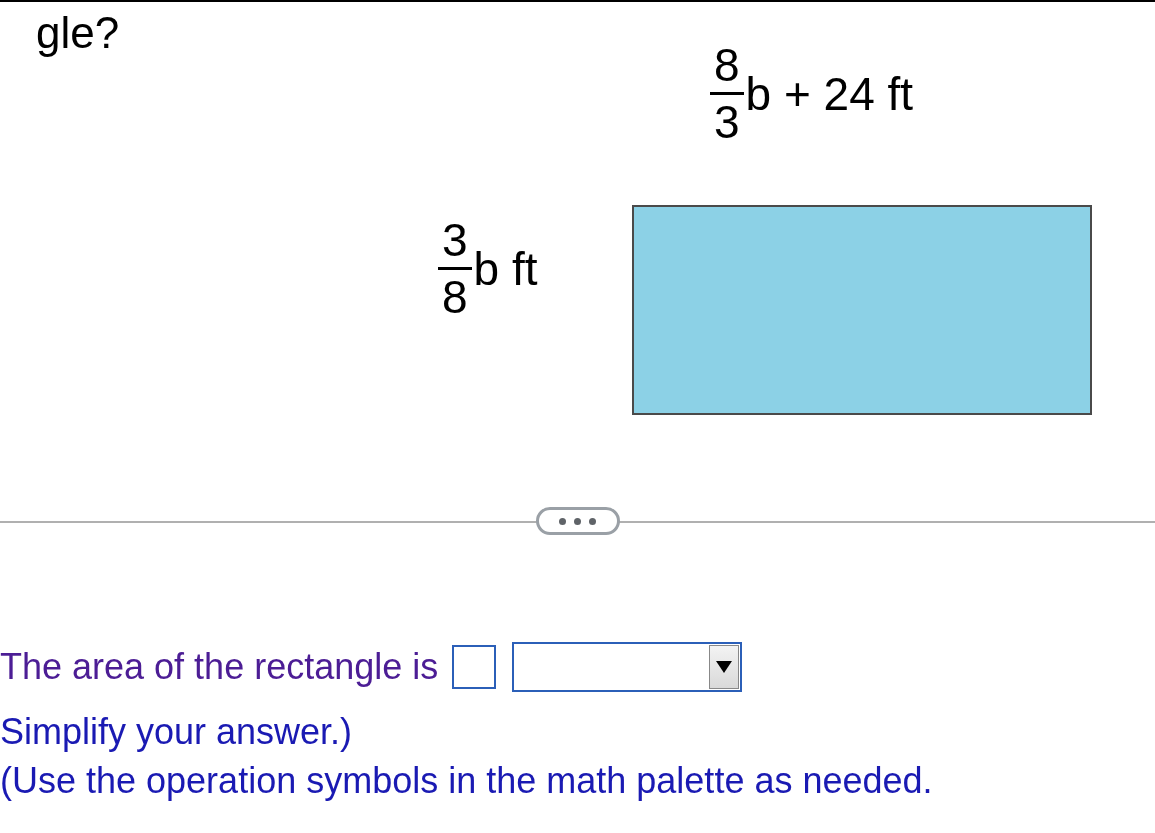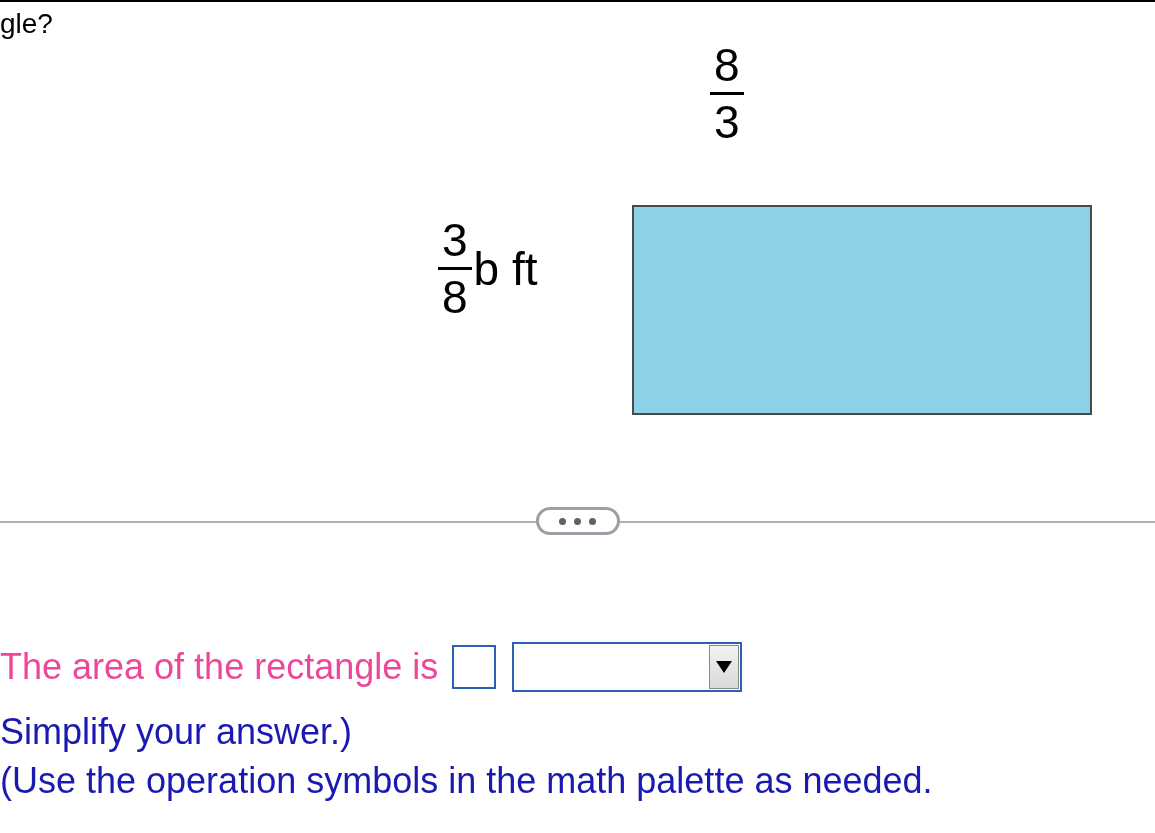--- a/index.html
+++ b/index.html
@@ -13,21 +13,22 @@
     position: relative;
     width: 1155px;
     height: 833px;
     border-top: 2px solid #000;
     overflow: hidden;
   }
   .question-fragment {
     position: absolute;
     top: 6px;
     left: 0;
-    font-size: 28px;
+    font-size: 44px;
+    padding-left: 36px;
   }
   
   .figure {
     position: absolute;
     top: 20px;
     left: 0;
     width: 1155px;
     height: 400px;
   }
   .rect {
@@ -120,21 +121,21 @@
     top: 640px;
     left: 0;
     font-size: 36px;
   }
   .answer-line {
     display: flex;
     align-items: center;
     flex-wrap: wrap;
   }
   .answer-line .text {
-    color: #ec4899;
+    color: #4c1d95;
     text-align: right;
   }
   .small-input {
     width: 44px;
     height: 44px;
     border: 2px solid #2b5fb8;
     margin: 0 10px 0 14px;
     box-sizing: border-box;
     font-size: 30px;
     text-align: center;
@@ -191,20 +192,21 @@
 
   <div class="question-fragment">gle?</div>
 
   <div class="figure">
 
     <div class="top-label">
       <span class="frac">
         <span class="num">8</span>
         <span class="den">3</span>
       </span>
+      <span class="rest">b + 24 ft</span>
     </div>
 
     <div class="side-label">
       <span class="frac">
         <span class="num">3</span>
         <span class="den">8</span>
       </span>
       <span class="rest">b ft</span>
     </div>
 

